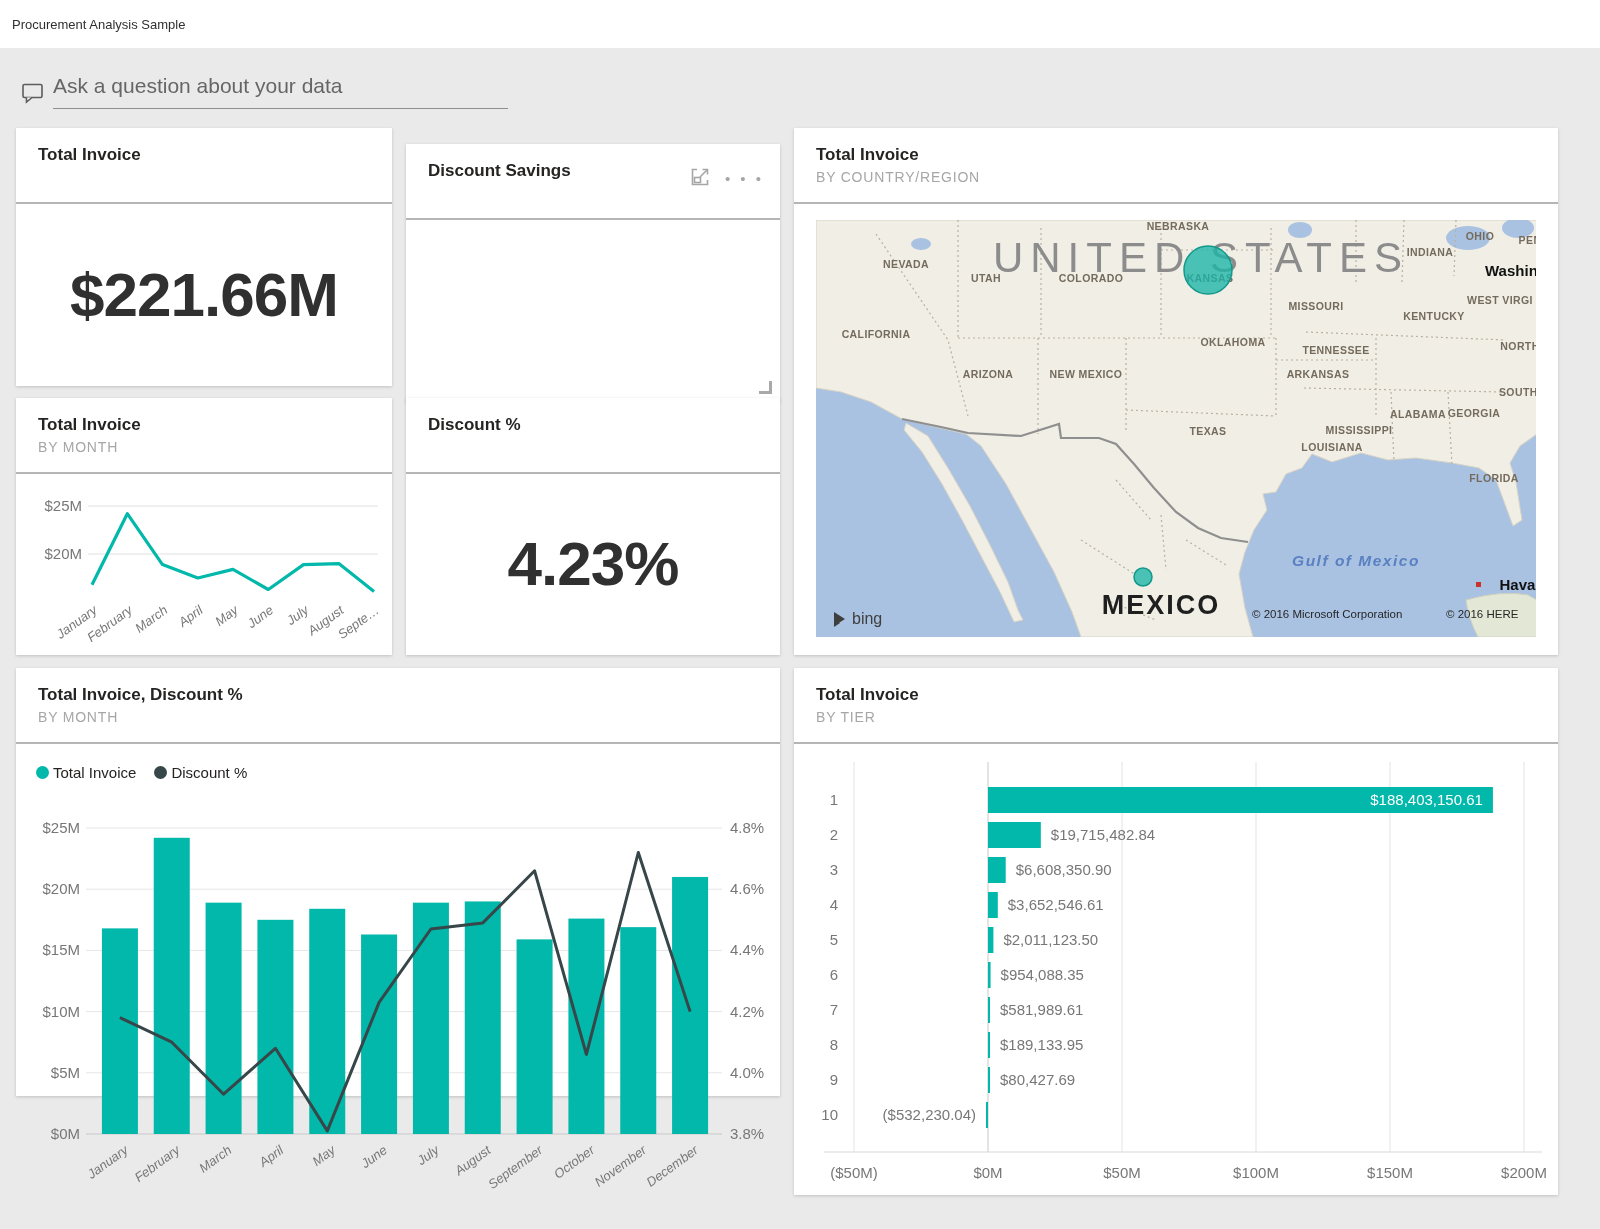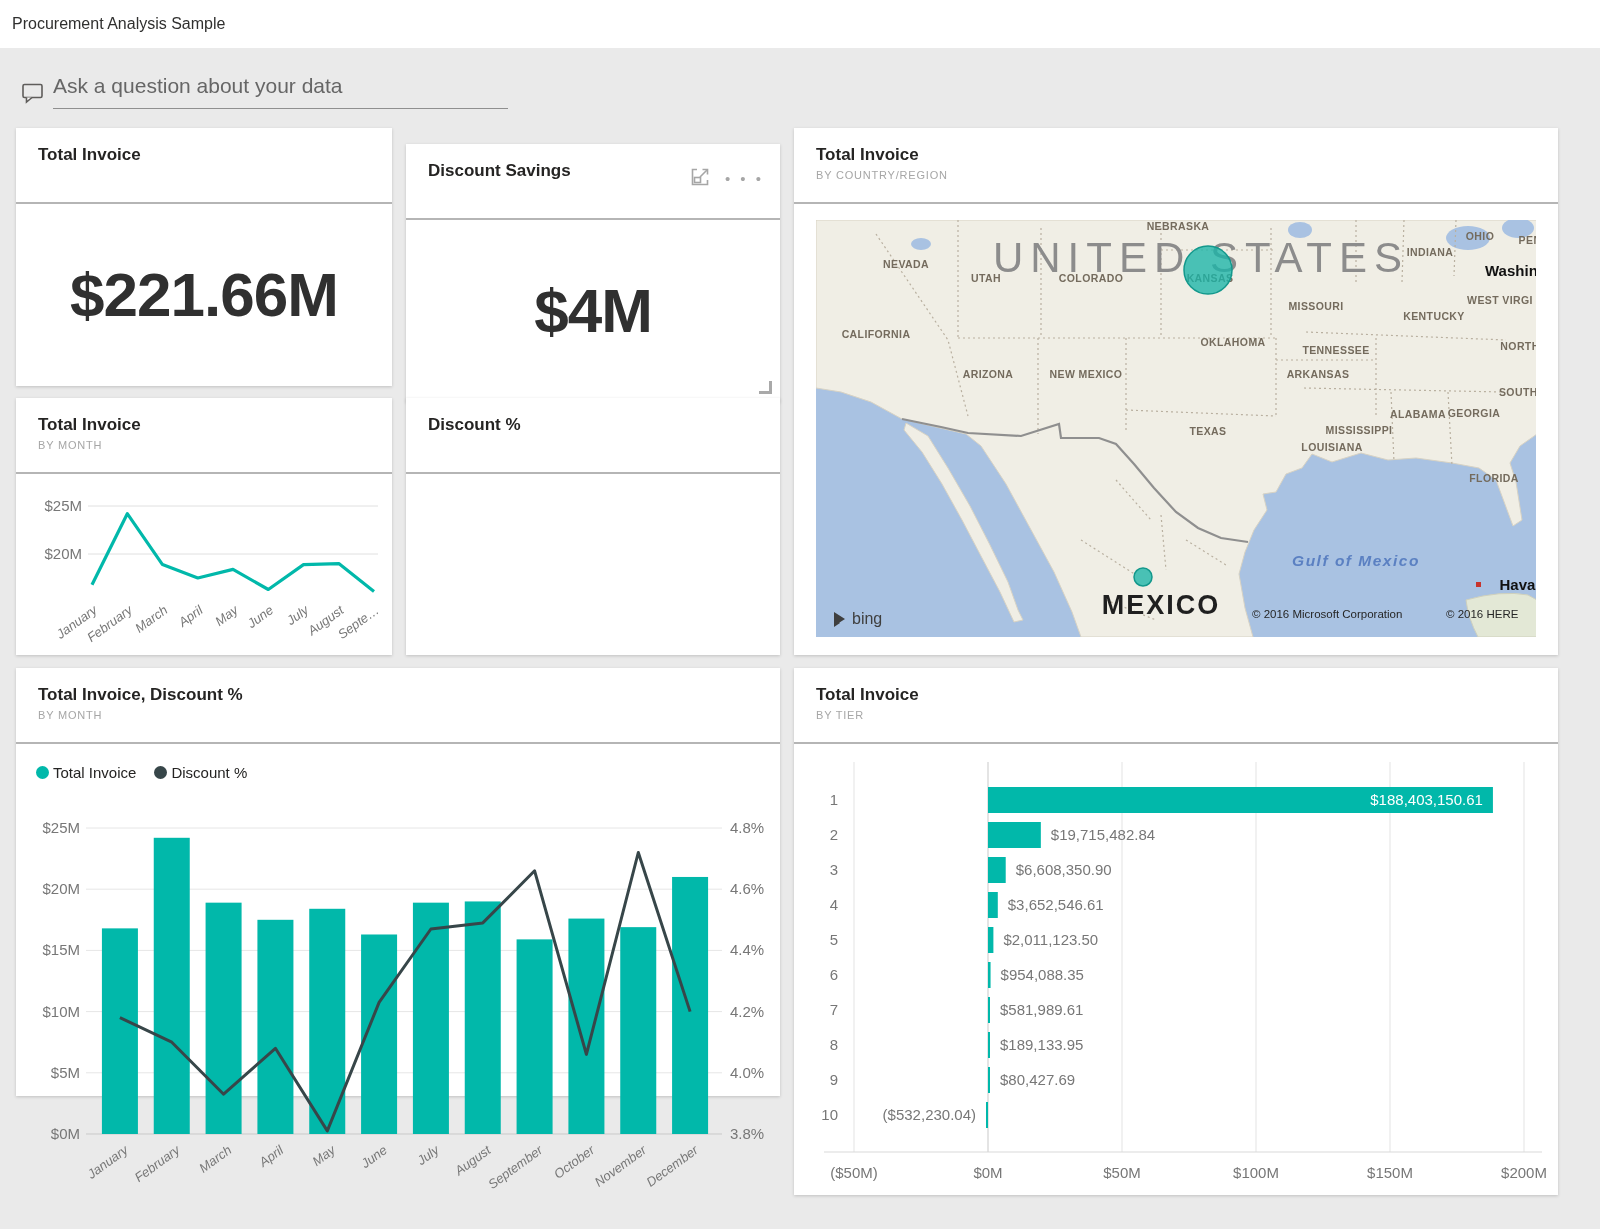--- a/index.html
+++ b/index.html
@@ -1,26 +1,26 @@
 <!DOCTYPE html>
 <html><head>
 <meta charset="utf-8">
 <style>
   html,body{margin:0;padding:0}
   body{width:1600px;height:1229px;background:#eaeaea;font-family:"Liberation Sans",sans-serif;position:relative;overflow:hidden}
   .titlebar{position:absolute;top:0;left:0;width:1600px;height:48px;background:#fff;display:flex;align-items:center;padding-left:12px;box-sizing:border-box}
-  .page-title{font-size:16px;color:#30302f}
+  .page-title{font-size:13px;color:#30302f}
   .qa-row{position:absolute;top:74px;left:20px;display:flex;align-items:center}
   .qa-icon{margin-top:6px;margin-right:8px}
   .qa-input{width:455px;background:transparent;border:none;border-bottom:1px solid #8f8f8f;outline:none;font-family:"Liberation Sans",sans-serif;font-size:21px;font-weight:300;color:#444;padding:0 0 10px 0}
   .qa-input::placeholder{color:#666;opacity:1}
   .tile{position:absolute;background:#fff;box-shadow:0 1px 3px rgba(0,0,0,.18)}
   .tile-head{height:76px;box-sizing:border-box;padding:17px 22px 0;border-bottom:2px solid #b5b5b5;position:relative}
   .tile-title{font-size:17px;font-weight:700;color:#252423}
-  .tile-sub{font-size:11px;color:#a6a6a6;letter-spacing:.8px;margin-top:4px}
+  .tile-sub{font-size:14px;color:#a6a6a6;letter-spacing:.8px;margin-top:4px}
   .tile-body{position:relative;overflow:hidden}
   .center-body{display:flex;align-items:center;justify-content:center}
   .big-number{font-size:62px;font-weight:700;color:#303030;letter-spacing:-1px}
   .head-icons{position:absolute;right:16px;top:22px;display:flex;align-items:center;gap:14px}
   .ellipsis{color:#a6a6a6;font-size:15px;letter-spacing:3px;line-height:10px;cursor:pointer}
   .resize-handle{position:absolute;right:8px;bottom:8px;width:10px;height:10px;border-right:3px solid #a9a9a9;border-bottom:3px solid #a9a9a9}
   .legend{position:absolute;left:20px;top:20px;display:flex;gap:18px;font-size:15px;color:#252423;align-items:center}
   .legend .item{display:flex;align-items:center}
   .dot{width:13px;height:13px;border-radius:50%;display:inline-block;margin-right:4px}
   svg text.ax{font-family:"Liberation Sans",sans-serif;font-size:15px;fill:#777}
@@ -70,23 +70,20 @@
       <span>
         <svg width="22" height="22" viewBox="0 0 22 22" fill="none" stroke="#a6a6a6" stroke-width="1.6">
           <polyline points="8,3.5 3.5,3.5 3.5,18.5 18.5,18.5 18.5,14"></polyline>
           <rect x="5.5" y="11.5" width="6" height="5"></rect>
           <line x1="11" y1="11" x2="18.5" y2="3.5"></line>
           <polyline points="13.5,3.5 18.5,3.5 18.5,8.5"></polyline>
         </svg>
       </span>
       <span class="ellipsis">• • •</span>
     </div>
-  </div>
-  <div class="tile-body center-body" style="height:180px">
-    <div class="big-number">$4M</div>
   </div>
   <div class="resize-handle"></div>
 </div>
 
 <div class="tile" style="left:794px;top:128px;width:764px;height:527px">
   <div class="tile-head">
     <div class="tile-title">Total Invoice</div>
     <div class="tile-sub">BY COUNTRY/REGION</div>
   </div>
   <div class="tile-body" style="height:449px">
@@ -199,20 +196,23 @@
         <text x="314.75" y="138" class="cat" text-anchor="end" transform="rotate(-36 314.75 138)">August</text>
         <text x="350" y="138" class="cat" text-anchor="end" transform="rotate(-36 350 138)">Septe…</text>
       </svg>
   </div>
 </div>
 
 <div class="tile" style="left:406px;top:398px;width:374px;height:257px">
   <div class="tile-head">
     <div class="tile-title">Discount %</div>
   </div>
+  <div class="tile-body center-body" style="height:179px">
+    <div class="big-number">4.23%</div>
+  </div>
 </div>
 
 <div class="tile" style="left:16px;top:668px;width:764px;height:428px">
   <div class="tile-head">
     <div class="tile-title">Total Invoice, Discount %</div>
     <div class="tile-sub">BY MONTH</div>
   </div>
   <div class="tile-body" style="height:451px">
     <div class="legend">
       <span class="item">

